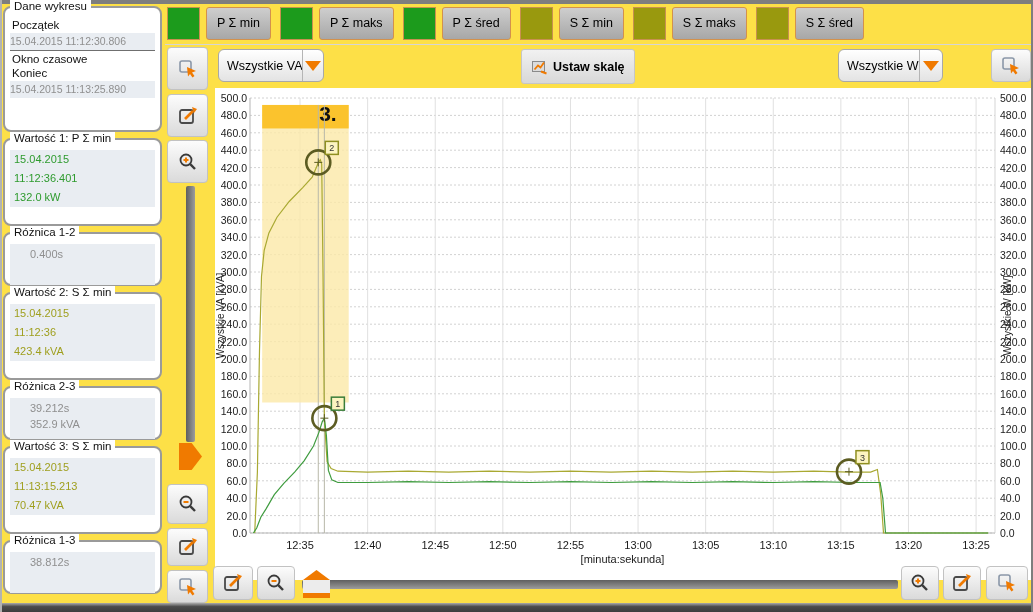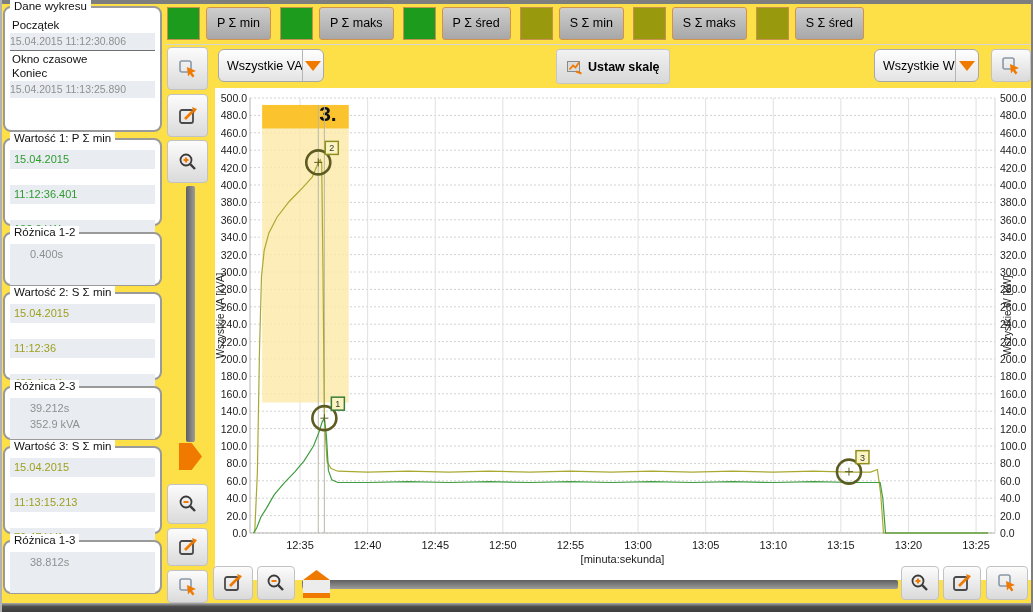--- a/index.html
+++ b/index.html
@@ -15,21 +15,21 @@
   .sidebar{position:absolute;left:3px;top:6px;width:159px}
   .gbox{box-sizing:border-box;border:2px solid #9a9a9a;border-radius:8px;position:relative;
         margin-bottom:6px;padding:10px 5px 3px;background:#fff}
   .gtitle{position:absolute;top:-8px;left:5px;background:#fff;padding:0 4px;
         font-size:11.5px;color:#111;white-space:nowrap}
   .h-info{height:126px}.h-val{height:88px}.h-diff{height:54px}
   .ilabel{font-size:11.5px;color:#111;margin:1px 2px 2px}
   .istrip{background:#e9edf2;border-bottom:1px solid #6f6f6f;font-size:10.5px;color:#8f8f8f;
         height:15px;line-height:15px;padding:1px 0;margin-bottom:2px;white-space:nowrap;overflow:hidden}
   .istrip.last{border-bottom:none}
-  .vstrip{background:#e9edf2;font-size:11px;height:19px;line-height:19px;padding:0 4px;margin-bottom:16px;
+  .vstrip{background:#e9edf2;font-size:11px;height:19px;line-height:19px;padding:0 4px;margin-bottom:0;
         white-space:nowrap;overflow:hidden}
   .c-green{color:#2e9b2e}.c-olive{color:#9f9f1e}
   .dblock{background:#e9edf2;min-height:37px;font-size:11px;color:#8f8f8f;padding:2px 20px;line-height:16px}
 
   
   .iconbtn{position:absolute;box-sizing:border-box;background:linear-gradient(#fcfcfc,#dadada);
         border:1px solid #c2c2c2;border-radius:4px;display:flex;align-items:center;justify-content:center;
         cursor:pointer}
 
   
@@ -156,30 +156,30 @@
   </div>
   <div class="divider"></div>
 
   <div class="dropdown" style="left:218px;top:49px;width:106px">
     <div class="dd-text">Wszystkie VA</div>
     <div class="dd-arrow">
       <span class="tri-down"></span>
     </div>
   </div>
 
-  <div class="scalebtn" style="left:556px;top:49px">
+  <div class="scalebtn" style="left:521px;top:49px">
     <svg width="17" height="16" viewBox="0 0 17 16">
       <rect x="1.5" y="2.5" width="12" height="10" fill="#dcdcdc" stroke="#8a8a8a" stroke-width="1"></rect>
       <path d="M3.5 10.5 L7 6.5 L9.5 8.5 L13 3.5" stroke="#f07a00" stroke-width="1.8" fill="none"></path>
       <line x1="10" y1="12.5" x2="15.5" y2="14.5" stroke="#f07a00" stroke-width="2"></line>
     </svg>
     <span>Ustaw skalę</span>
   </div>
 
-  <div class="dropdown" style="left:874px;top:49px;width:105px">
+  <div class="dropdown" style="left:838px;top:49px;width:105px">
     <div class="dd-text">Wszystkie W</div>
     <div class="dd-arrow">
       <span class="tri-down"></span>
     </div>
   </div>
 
   <div class="iconbtn" style="left:991px;top:49px;width:40px;height:33px">
     <svg width="22" height="22" viewBox="0 0 22 22">
       <rect x="3" y="3" width="11" height="11" rx="2" fill="none" stroke="#8a97a8" stroke-width="1.6"></rect>
       <path d="M10 9 L19 13 L15 14.5 L17.5 18 L15.5 19.5 L13 16 L11 18.5 Z" fill="#f07a00"></path>

